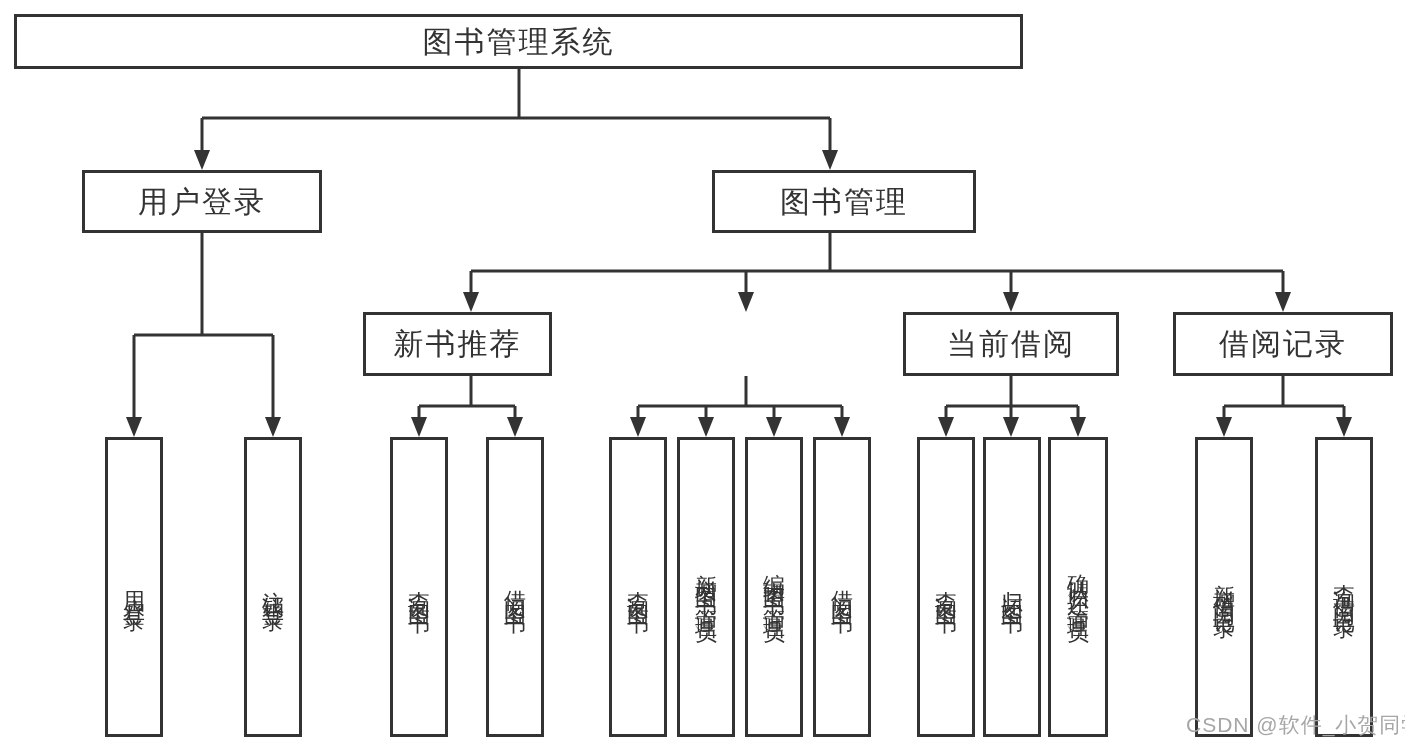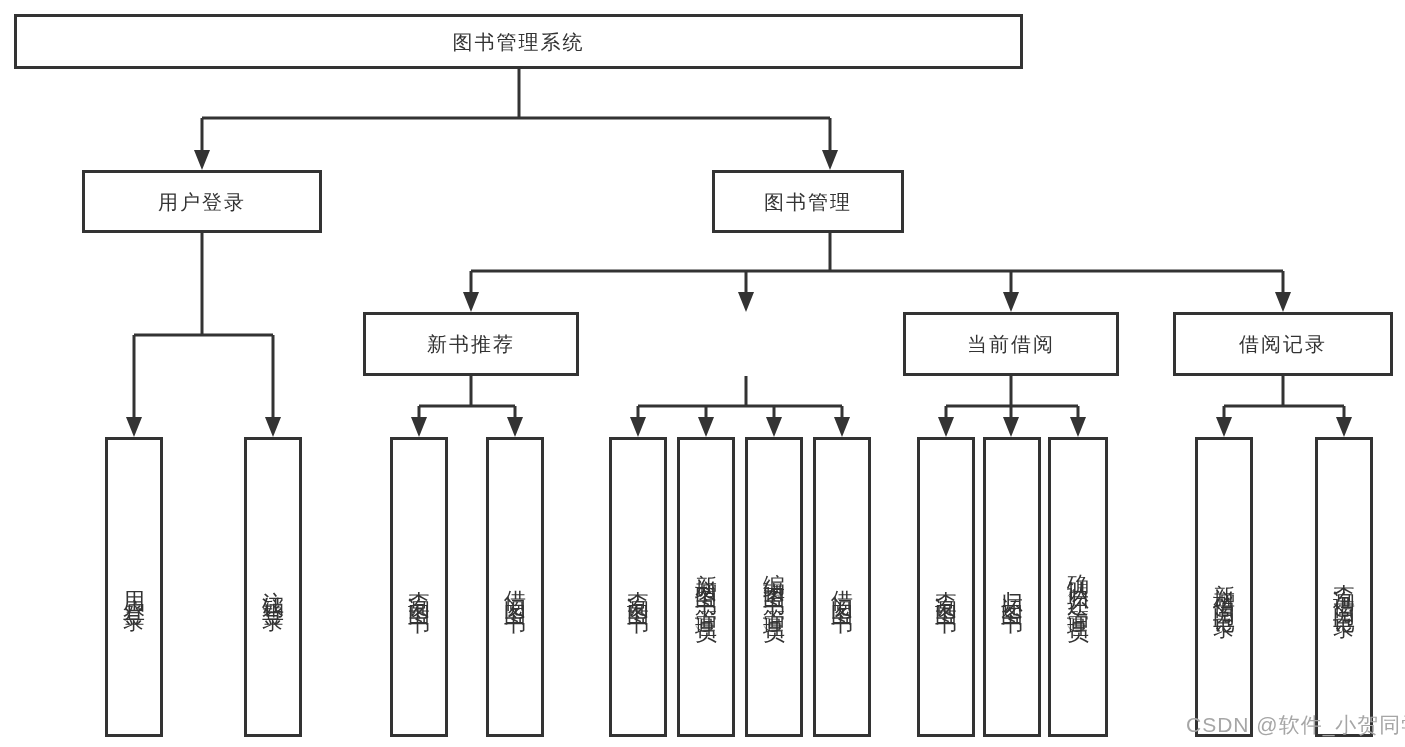--- a/index.html
+++ b/index.html
@@ -22,21 +22,21 @@
   .connectors .ln polyline{fill:none;stroke:var(--line);stroke-width:3;}
   .connectors .ar polygon{fill:var(--line);stroke:none;}
   .node{
     position:absolute;
     box-sizing:border-box;
     background:var(--fill);
     border:3px solid var(--border);
     display:flex;
     align-items:center;
     justify-content:center;
-    font-size:20px;
+    font-size:30px;
     line-height:1;
     color:var(--text);
   }
   .node.h{letter-spacing:2px;}
   .node.v{
     writing-mode:vertical-rl;
     letter-spacing:7px;
     font-size:22px;
   }
   .watermark{
@@ -115,23 +115,23 @@
       <polygon points="1011,437 1003,417 1019,417"></polygon>
       <polygon points="1078,437 1070,417 1086,417"></polygon>
       <polygon points="1224,437 1216,417 1232,417"></polygon>
       <polygon points="1344,437 1336,417 1352,417"></polygon>
     </g>
   </svg>
 
   <div class="node h" style="left:14px;top:14px;width:1009px;height:55px">图书管理系统</div>
 
   <div class="node h" style="left:82px;top:170px;width:240px;height:63px">用户登录</div>
-  <div class="node h" style="left:712px;top:170px;width:192px;height:63px">图书管理</div>
+  <div class="node h" style="left:712px;top:170px;width:264px;height:63px">图书管理</div>
 
-  <div class="node h" style="left:363px;top:312px;width:216px;height:64px">新书推荐</div>
+  <div class="node h" style="left:363px;top:312px;width:189px;height:64px">新书推荐</div>
   <div class="node h" style="left:1173px;top:312px;width:220px;height:64px">借阅记录</div>
   <div class="node h" style="left:903px;top:312px;width:216px;height:64px">当前借阅</div>
 
   <div class="node v" style="left:105px;top:437px;width:58px;height:300px">用户登录</div>
   <div class="node v" style="left:244px;top:437px;width:58px;height:300px">注销登录</div>
 
   <div class="node v" style="left:390px;top:437px;width:58px;height:300px">查询图书</div>
   <div class="node v" style="left:486px;top:437px;width:58px;height:300px">借阅图书</div>
 
   <div class="node v" style="left:609px;top:437px;width:58px;height:300px">查询图书</div>

